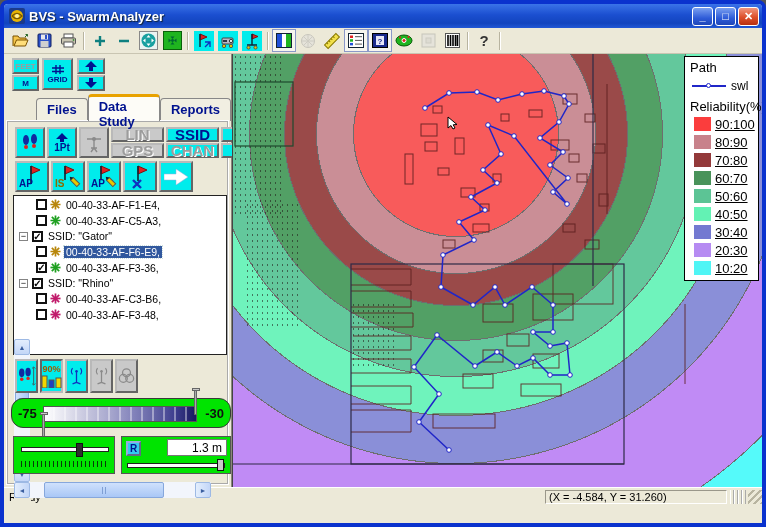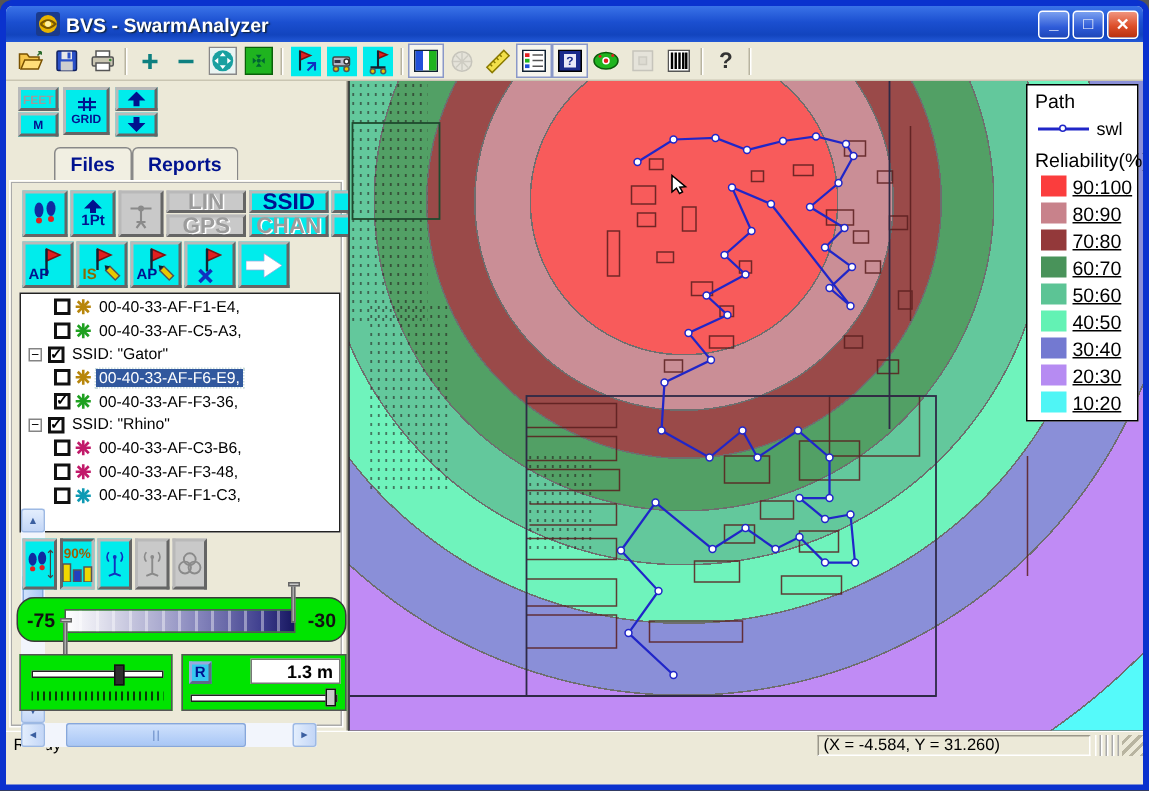--- a/index.html
+++ b/index.html
@@ -1,20 +1,20 @@
 <!DOCTYPE html>
 <html><head>
 <meta charset="utf-8">
 <style>
   html,body{margin:0;padding:0;background:#555;}
   *{box-sizing:border-box;font-family:"Liberation Sans",sans-serif;}
   .window{position:relative;width:766px;height:527px;border:4px solid #0A32CE;border-radius:8px 8px 0 0;
           background:#ECE9D8;overflow:hidden;}
   
-  .titlebar{height:24px;display:flex;align-items:center;padding:0 3px 0 20px;
+  .titlebar{height:24px;display:flex;align-items:center;padding:0 3px 0 5px;
     background:linear-gradient(180deg,#3A73E8 0%,#1B4FD0 45%,#1244BE 80%,#2258D6 100%);}
   .app-icon{width:16px;height:16px;margin-right:4px;flex:0 0 auto;}
   .title-text{color:#fff;font-weight:bold;font-size:13px;flex:1;text-shadow:1px 1px 1px #123;}
   .cap-btn{width:21px;height:19px;margin-left:2px;border-radius:3px;border:1px solid #fff;
     display:flex;align-items:center;justify-content:center;color:#fff;font-size:11px;font-weight:bold;
     background:linear-gradient(180deg,#7AA0F0,#2E5BD8 60%,#1E46B8);}
   .cap-btn.close{background:linear-gradient(180deg,#F0957E,#DD4F2A 55%,#B83010);}
   
   .menubar{height:19px;display:flex;align-items:center;background:#ECE9D8;padding-left:2px;
     border-bottom:1px solid #E2DECB;}
@@ -100,21 +100,21 @@
   .gpanel{position:absolute;background:#00E400;border:1px solid #555;height:38px;top:315px;}
   .gpanel.l{left:6px;width:102px;}
   .gpanel.r{left:114px;width:110px;}
   .groove{position:absolute;height:5px;background:#fff;border:1px solid #222;}
   .sthumb{position:absolute;background:#2E2E2E;border:1px solid #111;}
   .ticks{position:absolute;left:7px;top:24px;width:88px;height:6px;
     background:repeating-linear-gradient(90deg,#073A07 0 1px,transparent 1px 4px);}
   .rbtn{position:absolute;left:4px;top:4px;width:15px;height:15px;background:#35C8F0;border:2px outset #9ad;
     color:#00128F;font-size:10px;font-weight:bold;display:flex;align-items:center;justify-content:center;}
   .valbox{position:absolute;right:3px;top:2px;width:60px;height:17px;background:#fff;border:1px solid #777;
-    font-size:12px;text-align:right;padding:1px 4px 0 0;color:#000;font-weight:bold;}
+    font-size:12px;text-align:right;padding:1px 4px 0 0;color:#000;}
   
   #rings{position:absolute;inset:0;}
   .noise{position:absolute;background-image:radial-gradient(rgba(30,20,20,.55) 0.8px,transparent 0.9px);
     background-size:5px 6px;}
   #floor,#pathsvg{position:absolute;left:0;top:0;}
   .legend{position:absolute;top:2px;right:3px;width:75px;height:225px;background:#fff;border:1px solid #000;
     font-family:"Liberation Serif",serif;padding:3px 0 0 5px;}
   .legend .ltitle{font-size:13px;color:#000;margin-bottom:2px;}
   .pathsample{display:flex;align-items:center;margin:4px 0 6px 2px;}
   .pathsample .pline{position:relative;width:34px;height:2px;background:#2026C8;margin-right:5px;}
@@ -315,20 +315,21 @@
           </div>
         <div class="cy-btn">
             <svg width="12" height="10" viewBox="0 0 12 10">
               <path d="M6 10 L0 4 H4 V0 H8 V4 H12 Z" fill="#00128F"></path>
             </svg>
           </div>
       </div>
 
       <div class="tabs">
         <div class="tab">Files</div>
+        <div class="tab active">Data Study</div>
         <div class="tab">Reports</div>
       </div>
 
       <div class="tabpanel">
 
         <div class="row1">
           <div class="cy-btn tg">
             <svg width="18" height="22" viewBox="0 0 18 22">
                 <ellipse cx="5" cy="8" rx="3" ry="5" fill="#102AA0"></ellipse>
                 <circle cx="5" cy="15" r="2" fill="#E02020"></circle>
@@ -502,35 +503,20 @@
                   <svg width="11" height="11" viewBox="0 0 12 12">
                     <g stroke="#C11A6A" stroke-width="1.9">
                       <line x1="6" y1="0.5" x2="6" y2="11.5"></line>
                       <line x1="0.5" y1="6" x2="11.5" y2="6"></line>
                       <line x1="2" y1="2" x2="10" y2="10"></line>
                       <line x1="10" y1="2" x2="2" y2="10"></line>
                     </g>
                   </svg>
                 </span>
                 <span class="lbl">00-40-33-AF-F3-48,</span>
-              </div>
-              <div class="trow">
-                <span style="width:22px"></span>
-                <span class="cbx"></span>
-                <span class="starwrap">
-                  <svg width="11" height="11" viewBox="0 0 12 12">
-                    <g stroke="#0E9AB4" stroke-width="1.9">
-                      <line x1="6" y1="0.5" x2="6" y2="11.5"></line>
-                      <line x1="0.5" y1="6" x2="11.5" y2="6"></line>
-                      <line x1="2" y1="2" x2="10" y2="10"></line>
-                      <line x1="10" y1="2" x2="2" y2="10"></line>
-                    </g>
-                  </svg>
-                </span>
-                <span class="lbl">00-40-33-AF-F1-C3,</span>
               </div>
             </div>
           <div class="vscroll">
             <div class="scr-btn">▲</div>
             <div class="vthumb">
                 <span class="grip-h"></span>
               </div>
             <div class="vspacer"></div>
             <div class="scr-btn">▼</div>
           </div>

